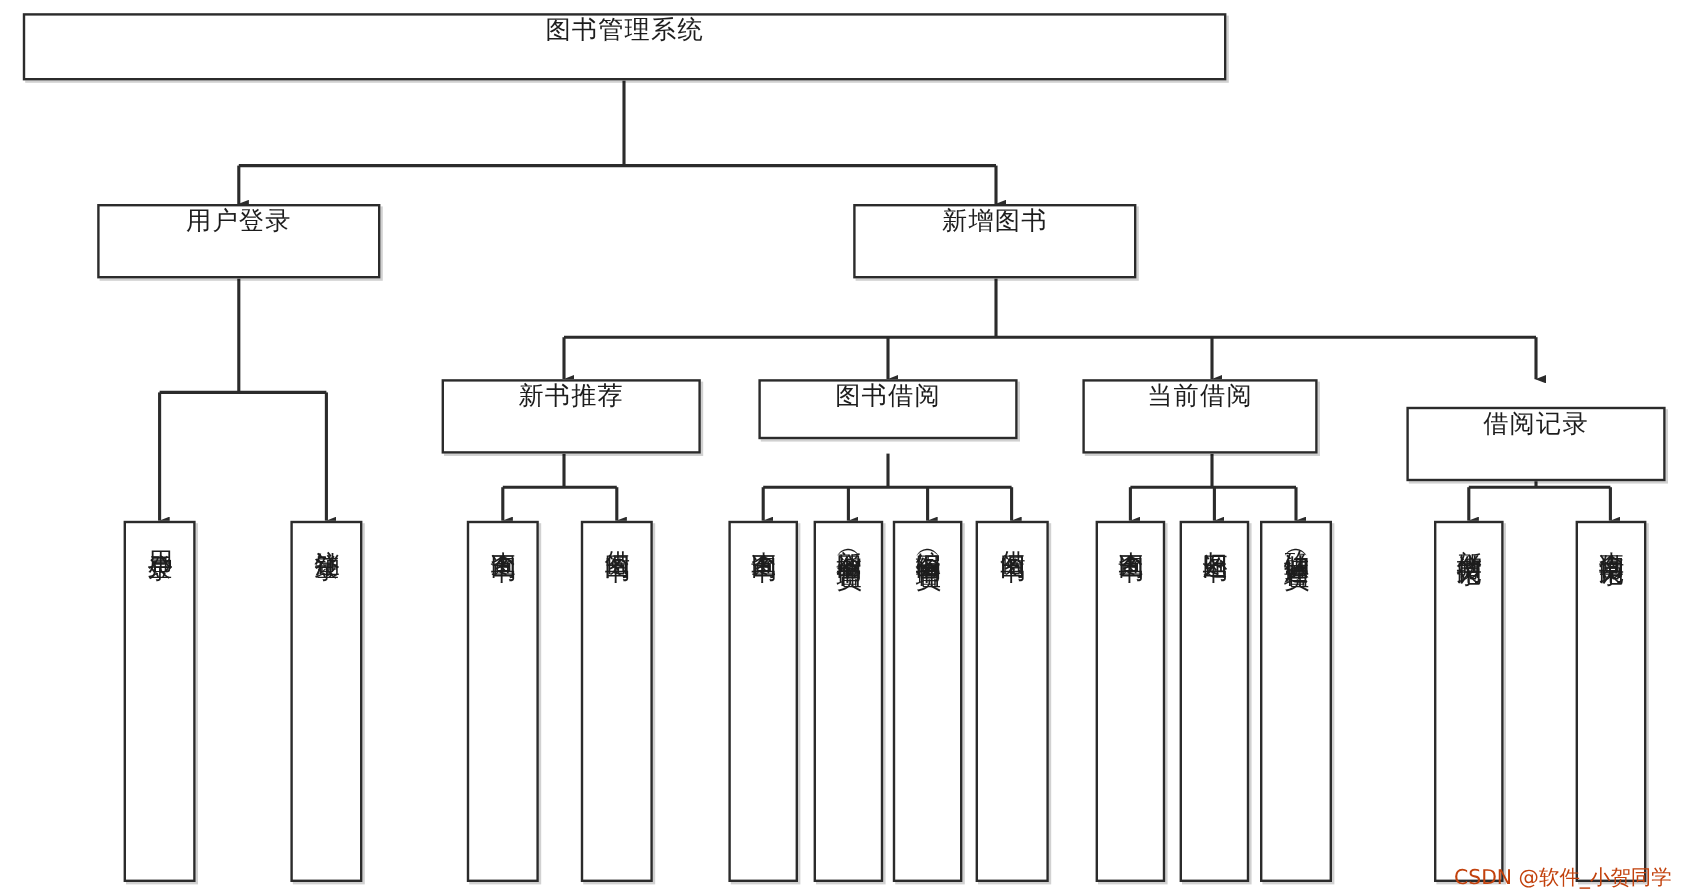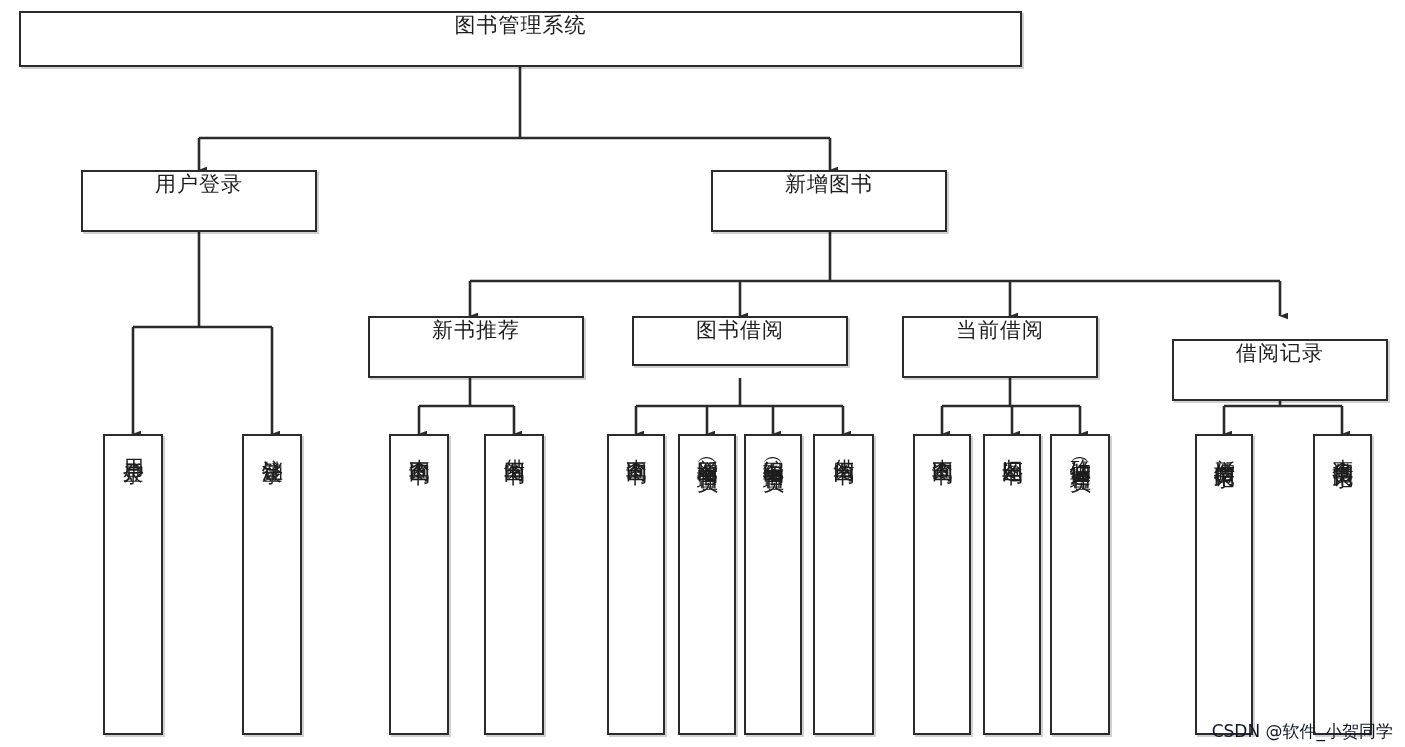--- a/index.html
+++ b/index.html
@@ -37,21 +37,21 @@
     writing-mode:vertical-rl;
     text-orientation:upright;
     font-size:21px;
     letter-spacing:2px;
     line-height:1.1;
   }
   #watermark{
     position:absolute;
     right:12px;bottom:4px;
     font-size:17px;
-    color:#0f172a;
+    color:#c2410c;
     white-space:nowrap;
     font-family:"DejaVu Sans","Liberation Sans",sans-serif;
   }
 </style>
 </head>
 <body>
 
 <div id="stage">
 
   <svg id="wires" viewBox="0 0 1405 747" xmlns="http://www.w3.org/2000/svg">

